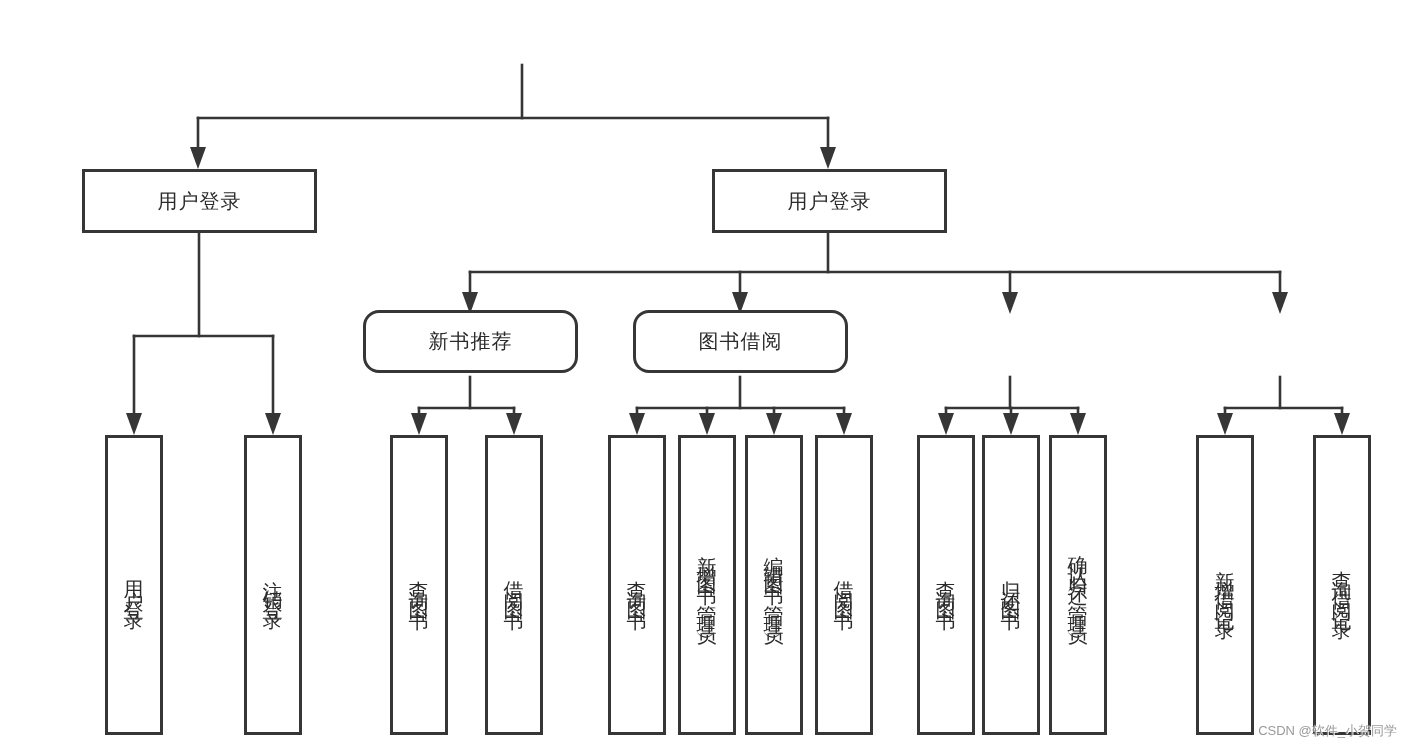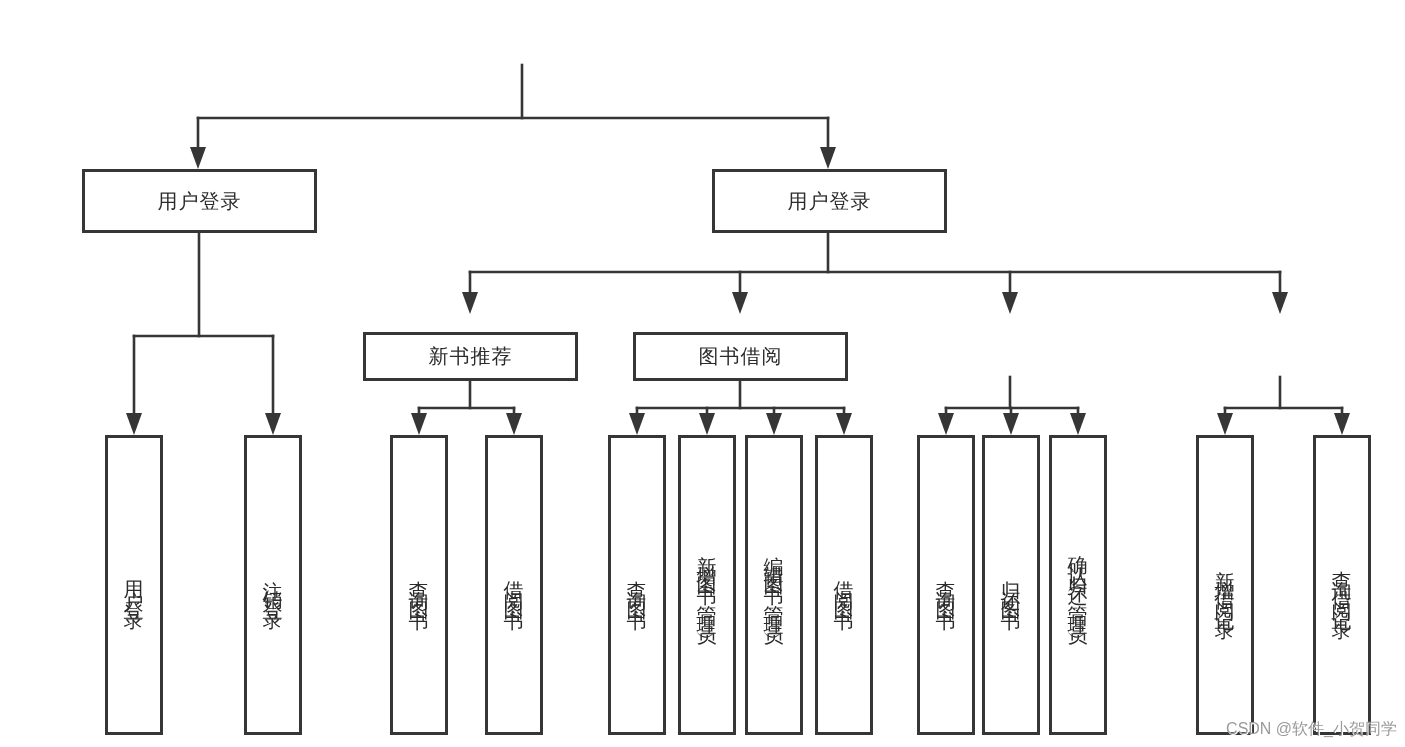--- a/index.html
+++ b/index.html
@@ -36,21 +36,21 @@
     text-align: center;
   }
   .box .hlabel {
     white-space: nowrap;
     letter-spacing: 1px;
   }
   
   .root  { left: 12px;  top: 13px;  width: 1008px; height: 52px; }
   .lvl2a { left: 82px;  top: 169px; width: 235px;  height: 64px; }
   .lvl2b { left: 712px; top: 169px; width: 235px;  height: 64px; }
-  .lvl3  { top: 332px; width: 215px; height: 49px; }
+  .lvl3  { top: 310px; width: 215px; height: 63px; border-radius: 16px; }
   .l3-1 { left: 363px; }
   .l3-2 { left: 633px; }
   .l3-3 { left: 903px; }
   .l3-4 { left: 1173px; }
   
   .leaf { top: 435px; width: 58px; height: 300px; }
   .leaf .vlabel {
     writing-mode: vertical-rl;
     text-orientation: mixed;
     letter-spacing: 10px;
@@ -67,21 +67,21 @@
   .leafC4 { left: 815px; }
   .leafD1 { left: 917px; }
   .leafD2 { left: 982px; }
   .leafD3 { left: 1049px; }
   .leafE1 { left: 1196px; }
   .leafE2 { left: 1313px; }
   .watermark {
     position: absolute;
     right: 8px;
     bottom: 7px;
-    font-size: 16px;
+    font-size: 13px;
     color: #9a9a9a;
     text-shadow: 1px 1px 0 #ffffff;
     white-space: nowrap;
     z-index: 5;
   }
 </style>
 </head>
 <body>
 
 <div class="canvas">

